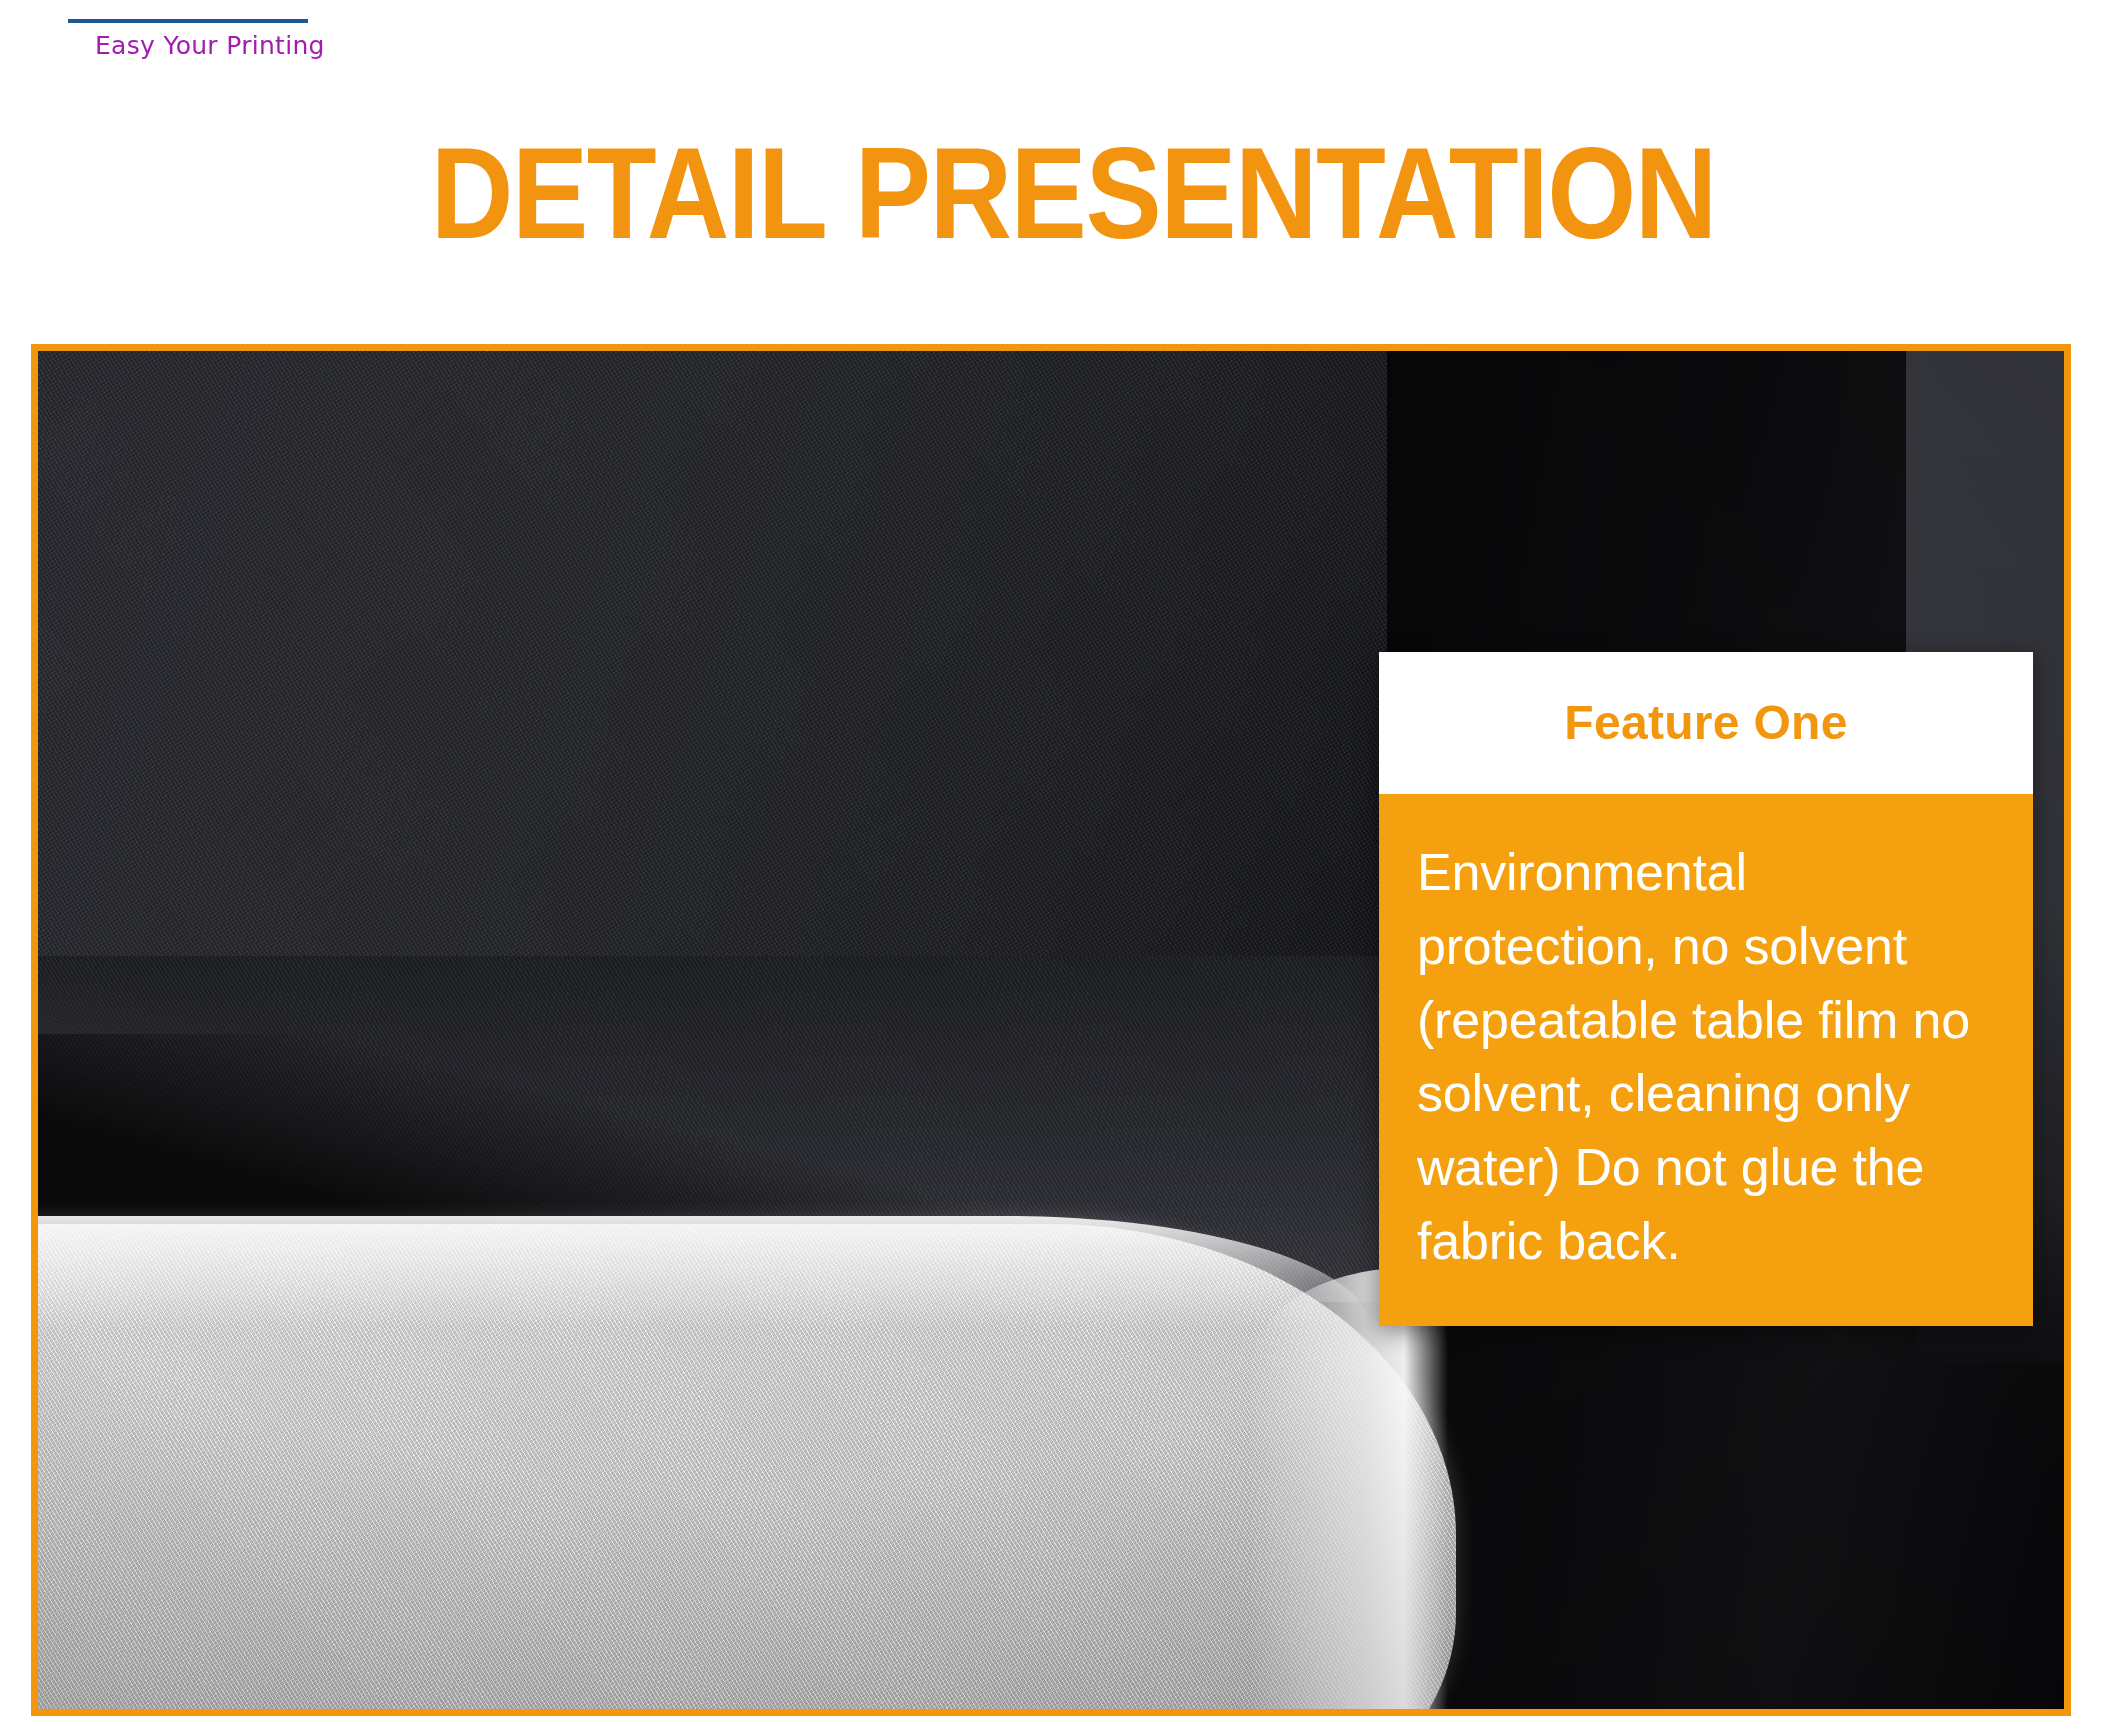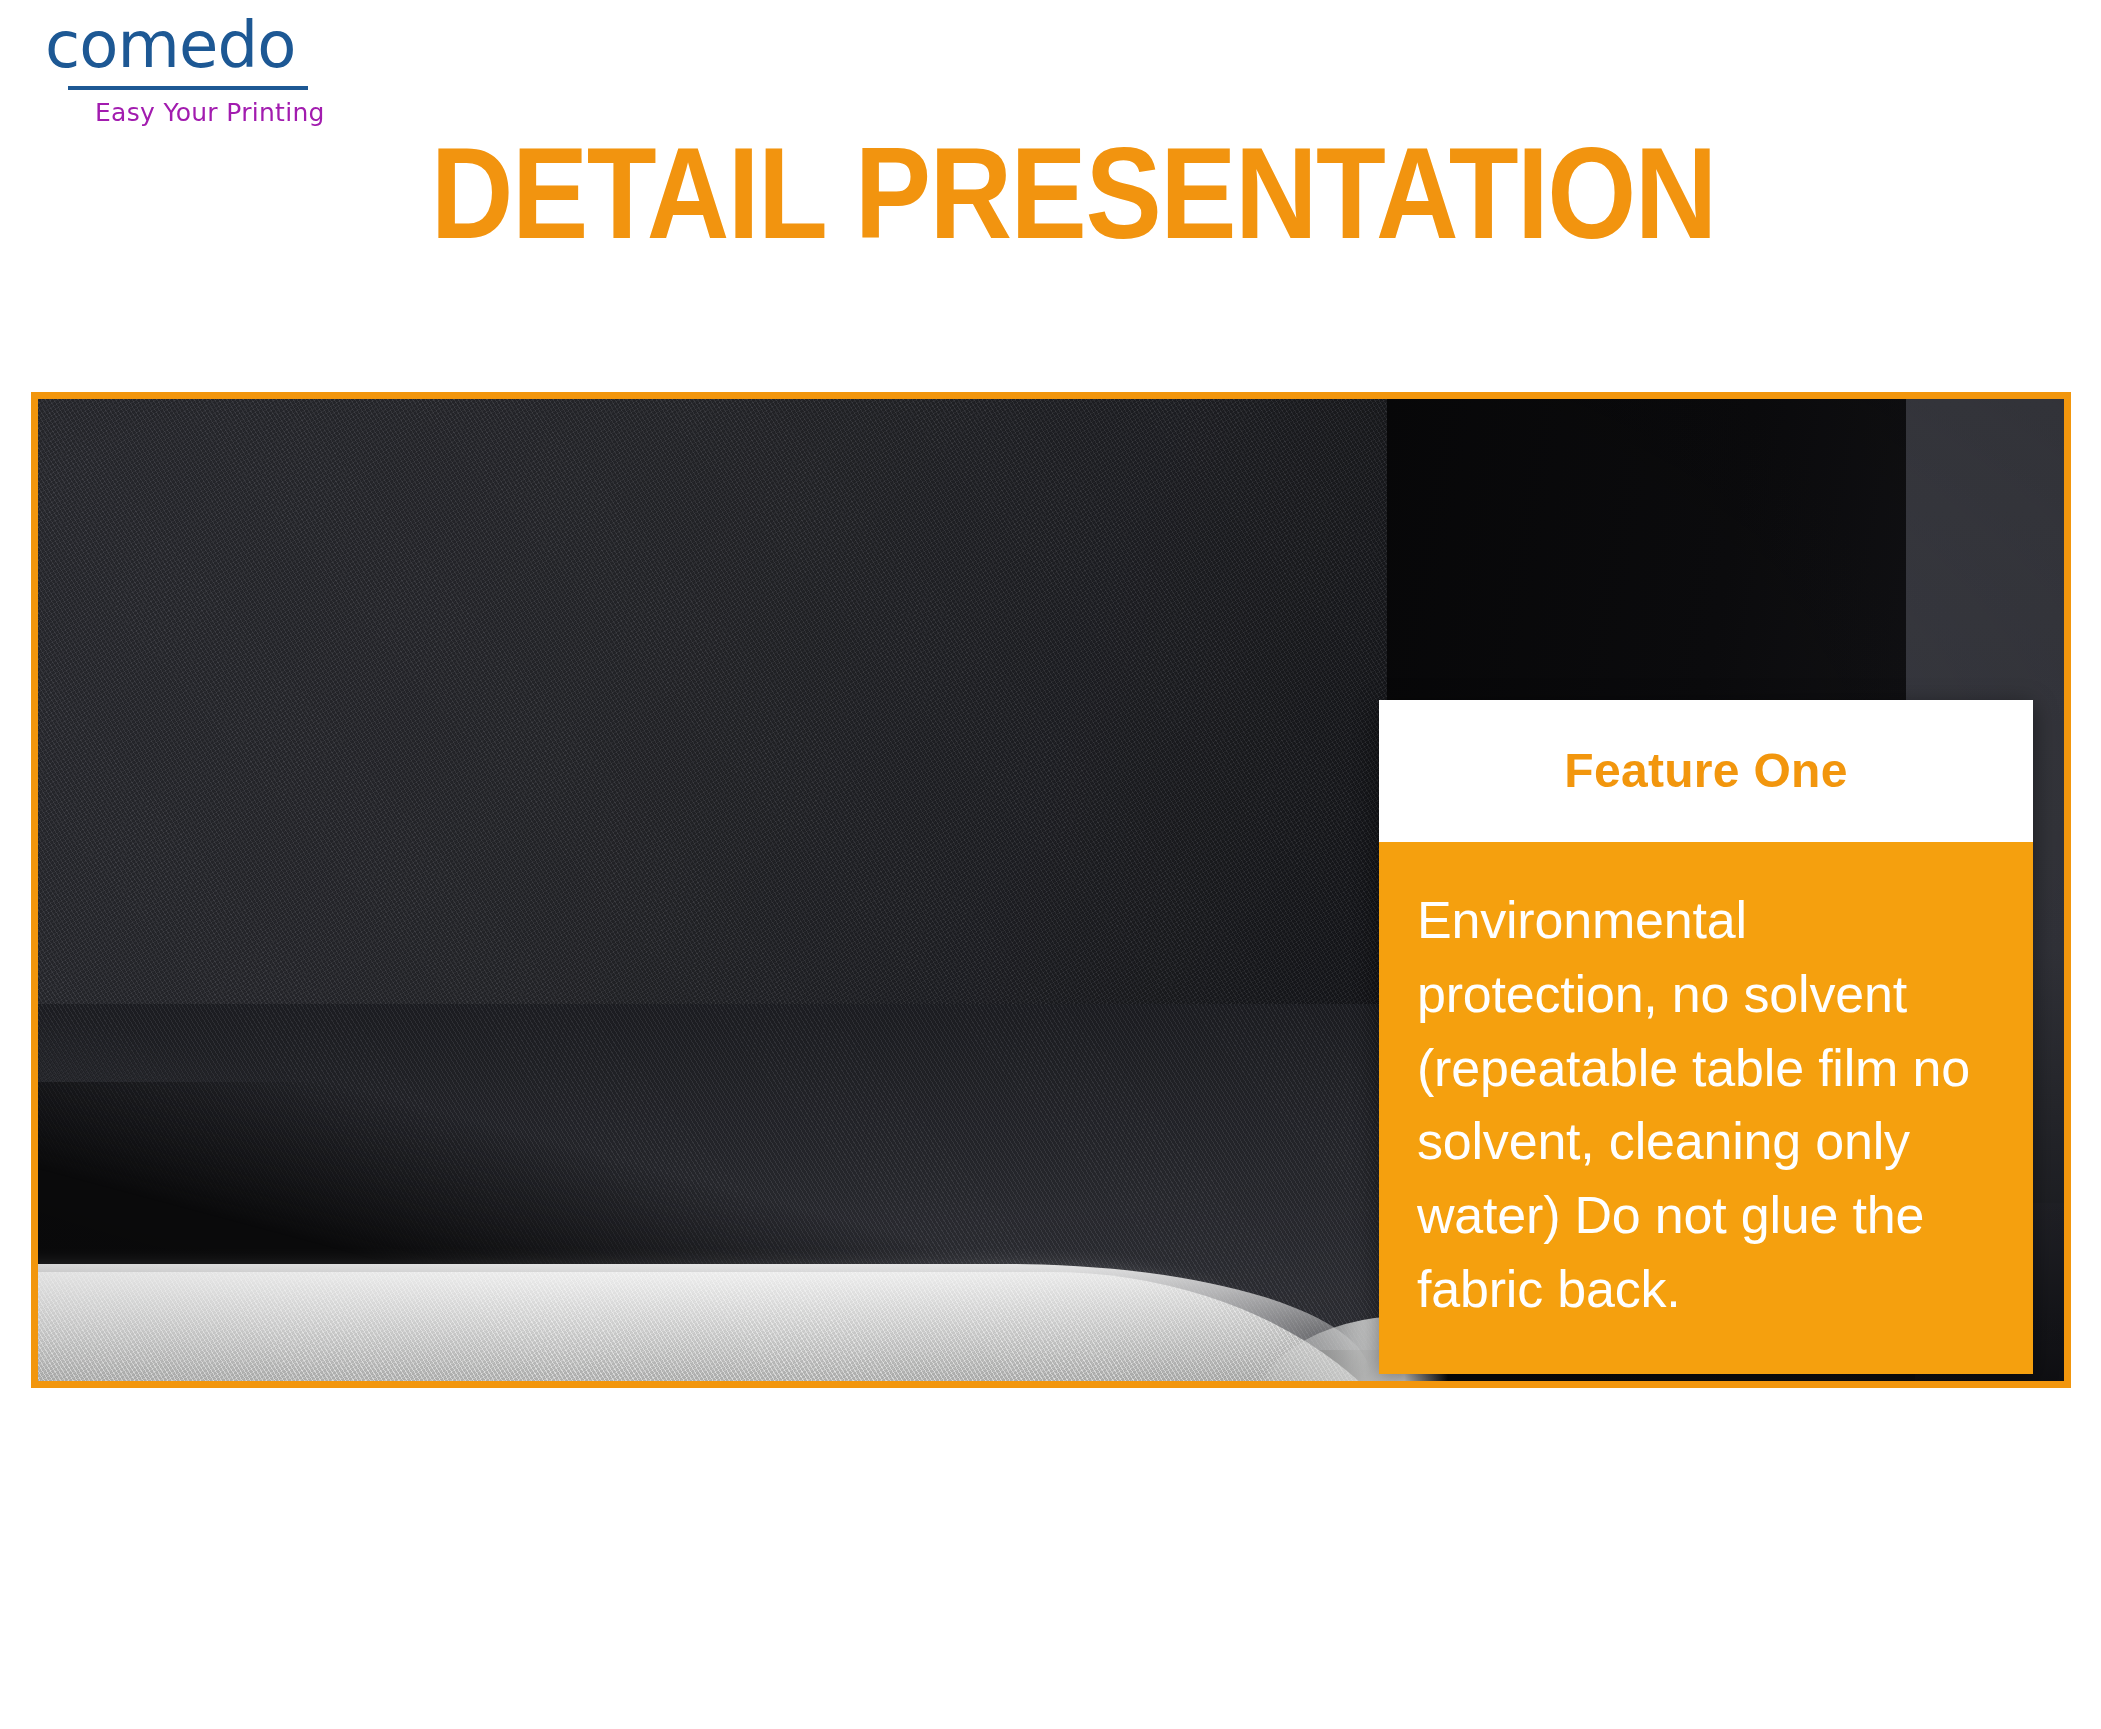--- a/index.html
+++ b/index.html
@@ -72,26 +72,25 @@
     transform-origin: center center;
     white-space: nowrap;
   }
 
   
   #photo-frame {
     position: absolute;
     left: 31px;
     top: 344px;
     width: 2040px;
-    height: 996px;
+    height: 1372px;
     border: 7.8px solid #f2960d;
     box-sizing: border-box;
     background: #84cc16;
     overflow: hidden;
-    margin-top: 48px;
   }
   #photo {
     position: absolute;
     left: 0; top: 0;
     width: 100%;
     height: 100%;
     overflow: hidden;
     background: #0a0a0b;
   }
 
@@ -243,21 +242,20 @@
     line-height: 1.42;
     letter-spacing: -0.2px;
   }
 </style>
 </head>
 <body>
 
 <div id="header">
 
   <div id="brand">
-    <div id="brand-name">comedo</div>
     <div id="brand-rule"></div>
     <div id="brand-tagline">Easy Your Printing</div>
   </div>
 
   <div id="page-title">DETAIL PRESENTATION</div>
 </div>
 
 <div id="photo-frame">
 
   <div id="photo">

